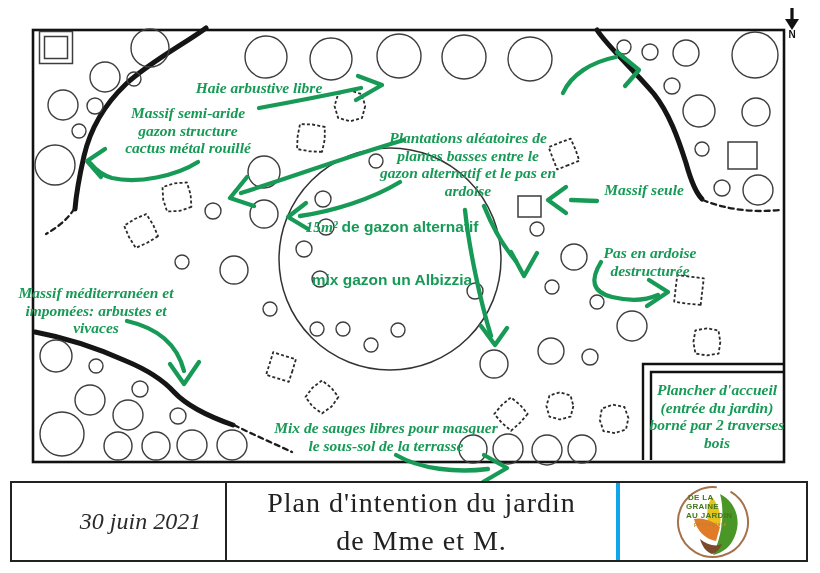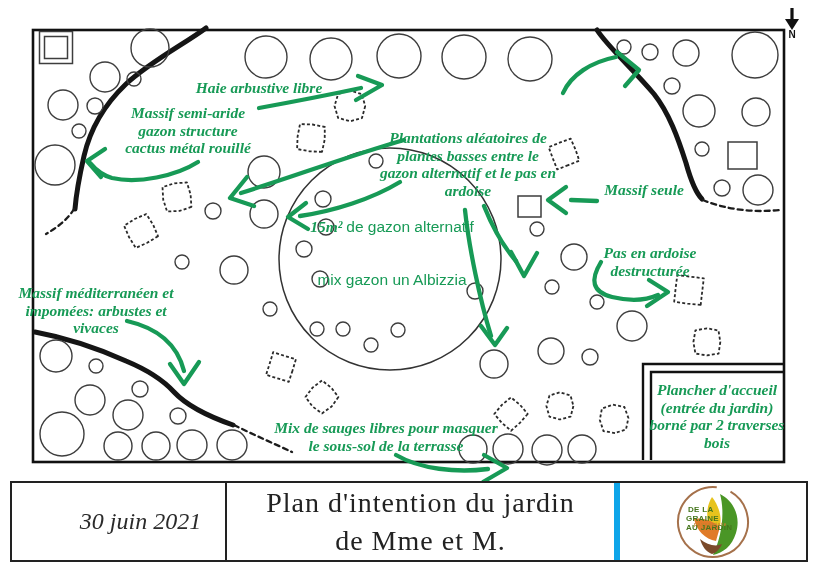--- a/index.html
+++ b/index.html
@@ -15,34 +15,34 @@
   .crc{fill:none;stroke:#3d3d3d;stroke-width:1.4;}
   .bigc{fill:none;stroke:#333;stroke-width:1.5;}
   .sq{fill:none;stroke:#3d3d3d;stroke-width:1.5;}
   .dbl{fill:none;stroke:#111;stroke-width:2.4;}
   .blob{fill:none;stroke:#2a2a2a;stroke-width:1.8;stroke-dasharray:3 2.2;stroke-linejoin:round;}
   .ga{fill:none;stroke:var(--green);stroke-width:4.3;stroke-linecap:round;stroke-linejoin:round;}
   
   .ann{position:absolute;transform:translate(-50%,-50%);
        font:600 italic 15.5px/17.5px "Liberation Serif",serif;
        color:var(--green);text-align:center;white-space:pre;}
-  .gz-sans{font-family:"Liberation Sans",sans-serif;font-style:normal;font-weight:400;}
+  .gz-sans{font-family:"Liberation Sans",sans-serif;font-style:normal;font-weight:700;}
   .north-label{position:absolute;left:780px;top:29px;width:24px;text-align:center;
        font:bold 10px/11px "Liberation Sans",sans-serif;color:#111;}
   
   .titlebar{position:absolute;left:10px;top:481px;width:794px;height:77px;
        border:2px solid #222;display:grid;grid-template-columns:215px 393px 1fr;background:#fff;}
   .cell{display:flex;align-items:center;justify-content:center;}
   .date-cell{border-right:2px solid #222;font:italic 24px "Liberation Serif",serif;color:#2b2b2b;margin-left:44px;}
-  .title-cell{border-right:6px solid #0ea5e9;flex-direction:column;
+  .title-cell{border-right:4px solid #0ea5e9;flex-direction:column;
        font:28px/38px "Liberation Serif",serif;letter-spacing:1px;color:#222;justify-content:center;}
   .logo-cell{position:relative;}
   .logo{position:relative;width:76px;height:76px;}
   .logo-text{position:absolute;font:bold 8px/8px "Liberation Sans",sans-serif;
-       color:#45761c;letter-spacing:.3px;white-space:nowrap;margin-top:12px;}
+       color:#45761c;letter-spacing:.3px;white-space:nowrap;}
   .logo-tag{position:absolute;font:bold 4.5px/5px "Liberation Sans",sans-serif;
        color:#c2802e;letter-spacing:1px;white-space:nowrap;}
 </style>
 </head>
 <body>
 
 <div class="canvas">
 
   <svg class="plansvg" width="820" height="573" viewBox="0 0 820 573">
 

